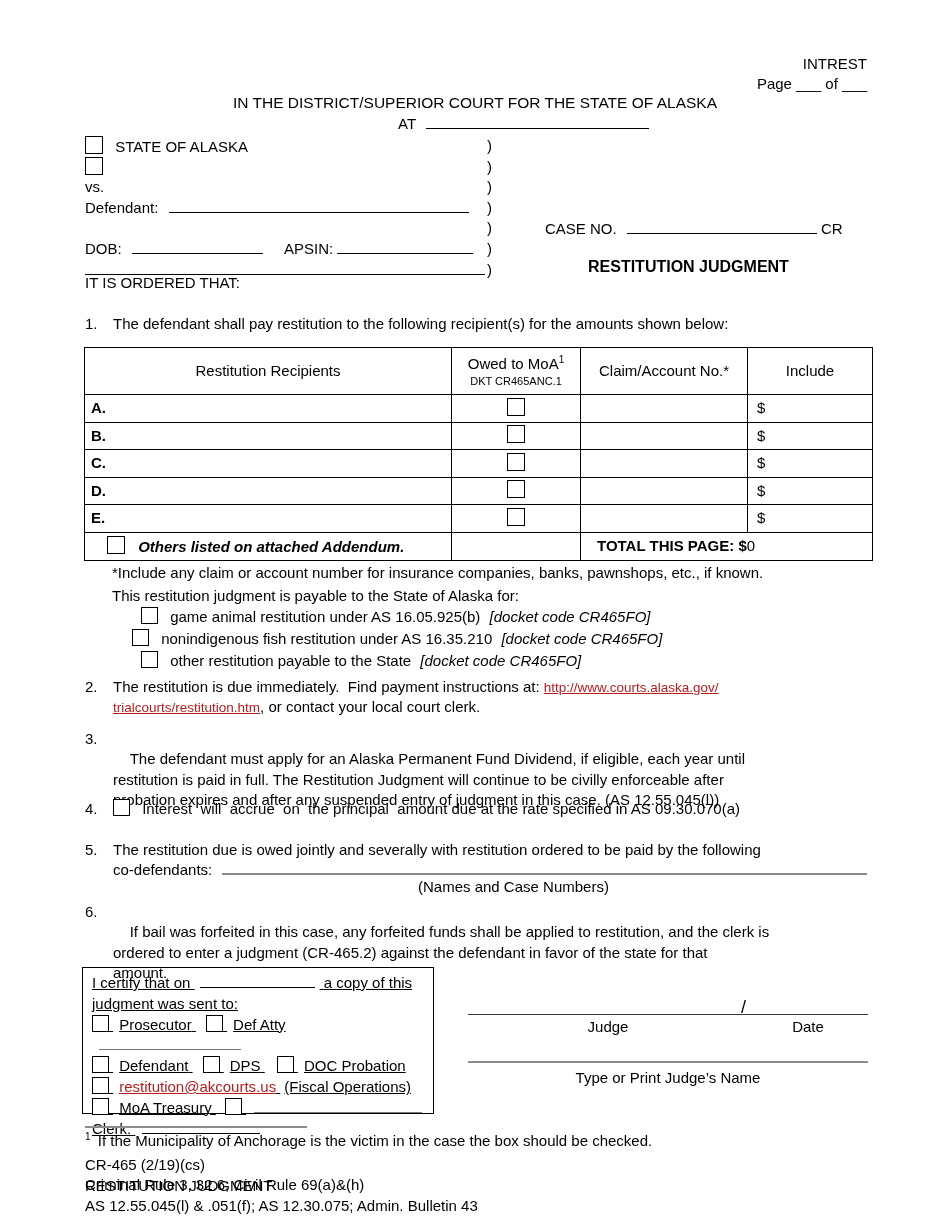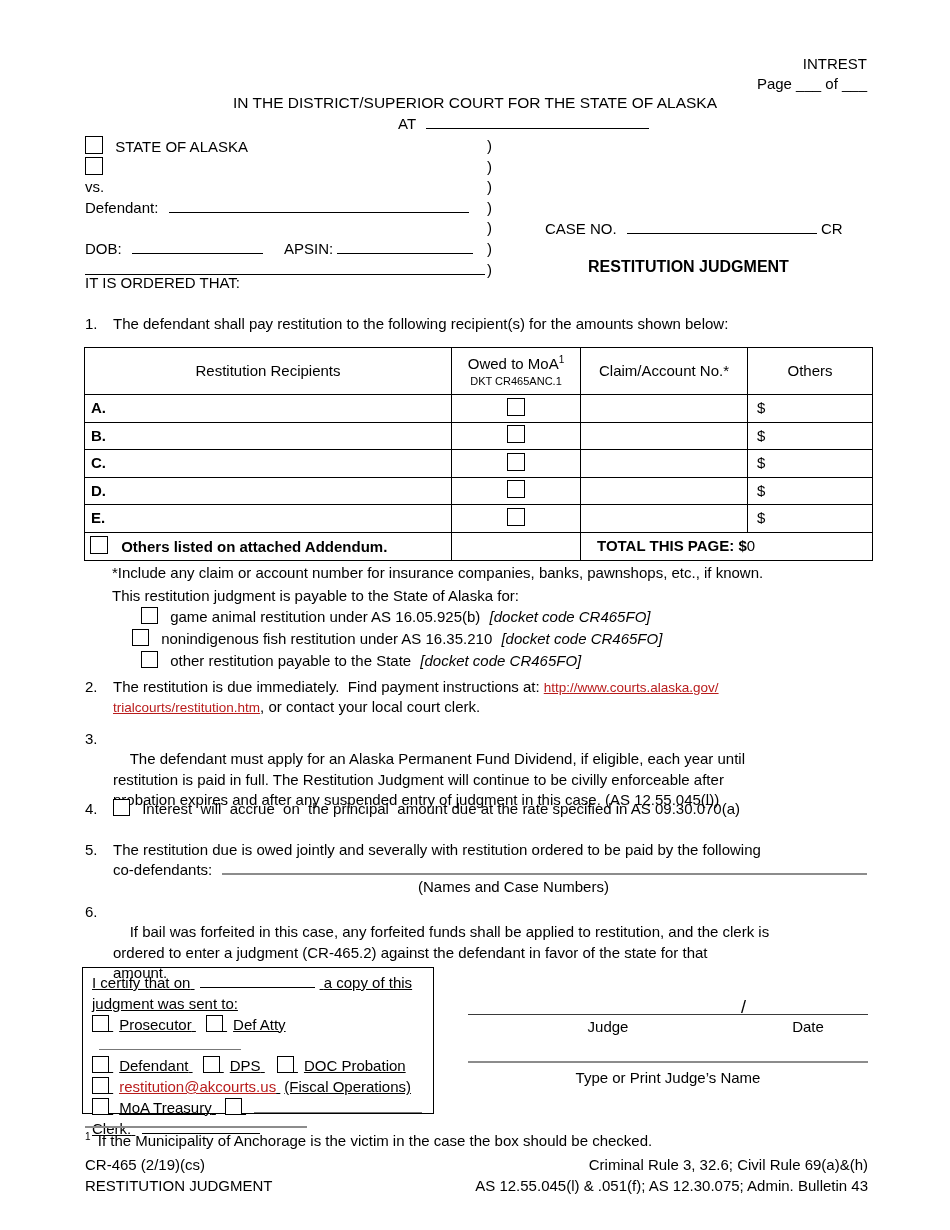--- a/index.html
+++ b/index.html
@@ -21,21 +21,21 @@
   .lnk.small{font-size:13.5px;}
   .sup{font-size:10px;vertical-align:super;line-height:0;}
   .item{position:absolute;padding-left:28px;}
   .item .num{position:absolute;left:0;top:0;}
   .cap-row{position:relative;height:20.6px;}
   .paren{position:absolute;left:402px;top:0;}
   .rec-table{border-collapse:collapse;table-layout:fixed;width:788px;}
   .rec-table td{border:1.5px solid #000;padding:0;vertical-align:middle;}
   .docket{margin-left:5px;font-style:italic;}
   .small-hdr{font-size:11px;line-height:13px;}
-  .footer-row{display:flex;justify-content:space-between;width:783px;}
+  .footer-row{display:flex;justify-content:space-between;width:783px;flex-direction:column;}
 </style>
 </head>
 <body>
 
 <div class="page">
 
   <div class="abs rt" style="top:54px;right:83px;line-height:20px;">
     <div>INTREST</div>
     <div>Page ___ of ___</div>
   </div>
@@ -102,21 +102,21 @@
         <col style="width:125px;">
       </colgroup>
     <tbody>
       <tr style="height:47px;">
         <td class="ctr">Restitution Recipients</td>
         <td class="ctr">
           <div><span>Owed to MoA</span><span class="sup">1</span></div>
           <div class="small-hdr">DKT CR465ANC.1</div>
         </td>
         <td class="ctr">Claim/Account No.*</td>
-        <td class="ctr">Others</td>
+        <td class="ctr">Include</td>
       </tr>
       <tr style="height:27.5px;">
         <td style="padding-left:6px;" class="b">A.</td>
         <td class="ctr"><span class="cb big"></span></td>
         <td></td>
         <td style="padding-left:9px;">$</td>
       </tr>
       <tr style="height:27.5px;">
         <td style="padding-left:6px;" class="b">B.</td>
         <td class="ctr"><span class="cb big"></span></td>
@@ -135,21 +135,21 @@
         <td></td>
         <td style="padding-left:9px;">$</td>
       </tr>
       <tr style="height:27.5px;">
         <td style="padding-left:6px;" class="b">E.</td>
         <td class="ctr"><span class="cb big"></span></td>
         <td></td>
         <td style="padding-left:9px;">$</td>
       </tr>
       <tr style="height:28.5px;">
-        <td style="padding-left:5px;">
+        <td style="padding-left:22px;font-style:italic;">
           <span class="cb big"></span>
           <span class="b" style="margin-left:9px;">Others listed on attached Addendum.</span>
         </td>
         <td></td>
         <td colspan="2" style="padding-left:16px;margin-left:20px;">
           <span class="b">TOTAL THIS PAGE: $</span><span>0</span>
         </td>
       </tr>
     </tbody>
   </table>

